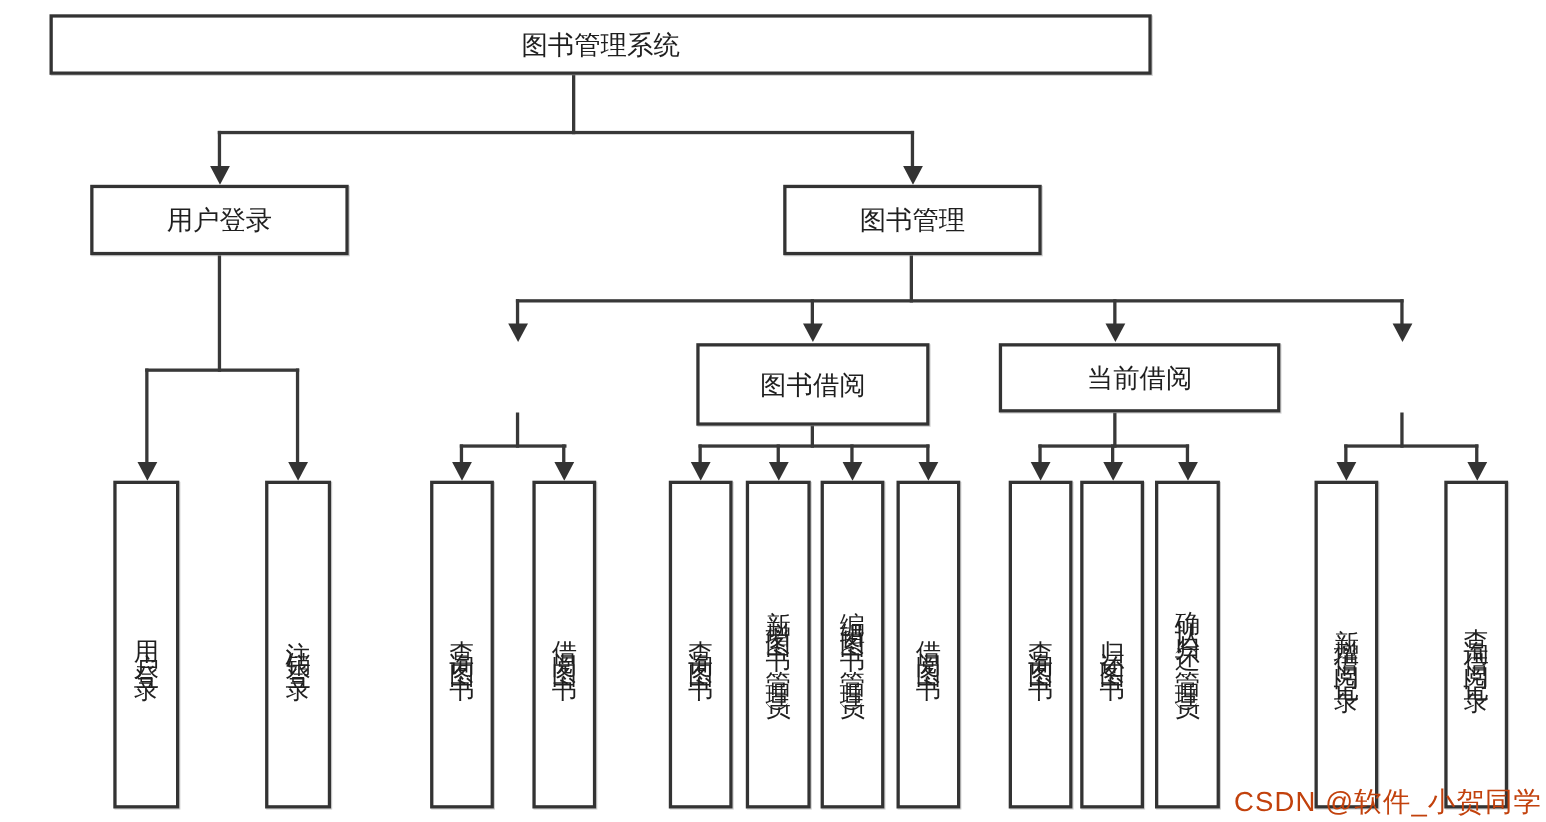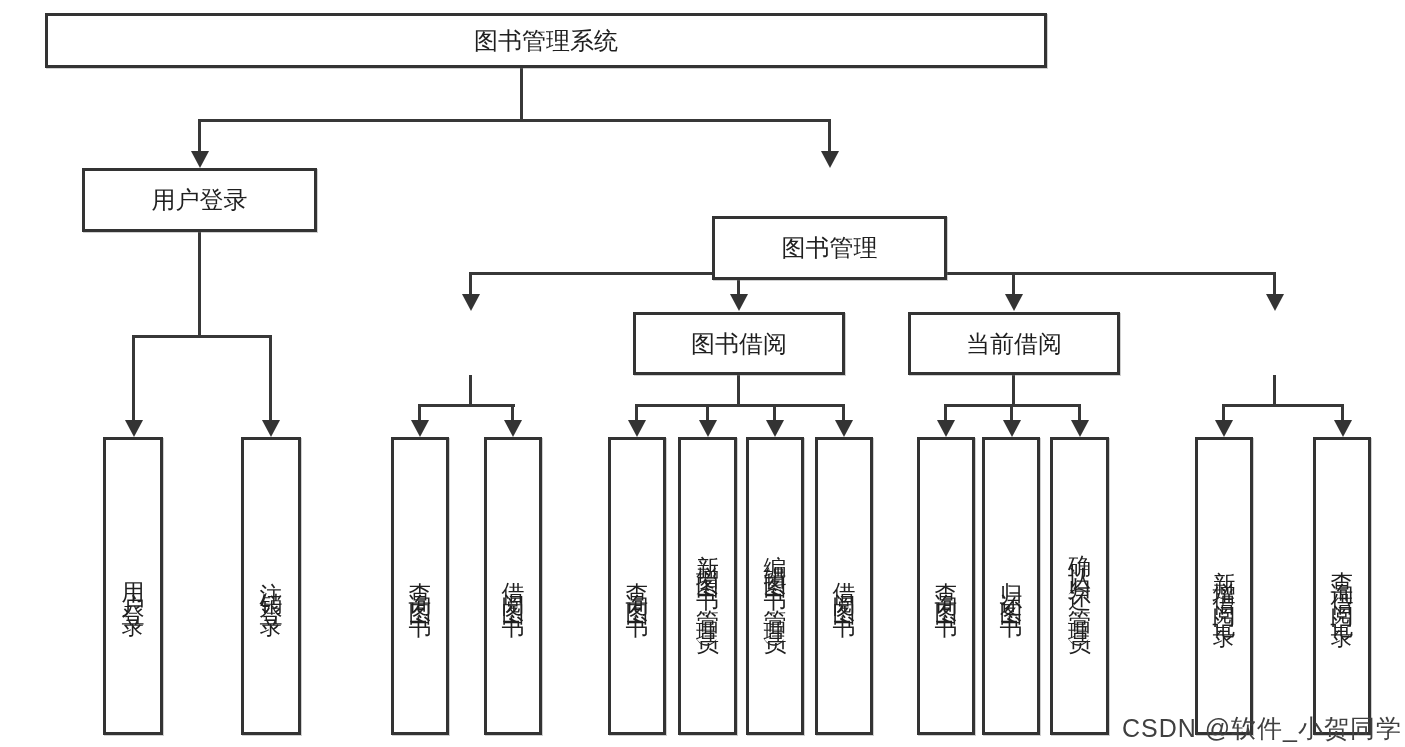--- a/index.html
+++ b/index.html
@@ -52,21 +52,21 @@
     border-left: 9px solid transparent;
     border-right: 9px solid transparent;
     border-top: 17px solid #333333;
     z-index: 1;
   }
   #watermark {
     position: absolute;
     top: 712px;
     right: 3px;
     font-size: 25px;
-    color: #404040;
+    color: #c2410c;
     letter-spacing: 1px;
     z-index: 6;
     white-space: nowrap;
   }
 </style>
 </head>
 <body>
 
 <div id="canvas">
 
@@ -77,21 +77,21 @@
   <div class="vline" style="left:520px; top:68px; height:54px;"></div>
   <div class="hline" style="left:198px; top:119px; width:633px;"></div>
   <div class="vline" style="left:198px; top:119px; height:34px;"></div>
   <div class="arrow" style="left:190.5px; top:151px;"></div>
   <div class="vline" style="left:828px; top:119px; height:34px;"></div>
   <div class="arrow" style="left:820.5px; top:151px;"></div>
 
   <div class="box" style="left:82px; top:168px; width:235px; height:64px;">
     <span>用户登录</span>
   </div>
-  <div class="box" style="left:712px; top:168px; width:235px; height:64px;margin-top:48px;">
+  <div class="box" style="left:712px; top:168px; width:235px; height:64px;">
     <span>图书管理</span>
   </div>
 
   <div class="vline" style="left:198px; top:232px; height:106px;"></div>
   <div class="hline" style="left:132px; top:335px; width:140px;"></div>
   <div class="vline" style="left:132px; top:335px; height:87px;"></div>
   <div class="arrow" style="left:124.5px; top:420px;"></div>
   <div class="vline" style="left:269px; top:335px; height:87px;"></div>
   <div class="arrow" style="left:261.5px; top:420px;"></div>
 
@@ -106,24 +106,24 @@
   <div class="hline" style="left:469px; top:272px; width:807px;"></div>
   <div class="vline" style="left:469px; top:272px; height:23px;"></div>
   <div class="arrow" style="left:461.5px; top:294px;"></div>
   <div class="vline" style="left:737px; top:272px; height:23px;"></div>
   <div class="arrow" style="left:729.5px; top:294px;"></div>
   <div class="vline" style="left:1012px; top:272px; height:23px;"></div>
   <div class="arrow" style="left:1004.5px; top:294px;"></div>
   <div class="vline" style="left:1273px; top:272px; height:23px;"></div>
   <div class="arrow" style="left:1265.5px; top:294px;"></div>
 
-  <div class="box" style="left:633px; top:312px; width:212px; height:63px;">
+  <div class="box" style="left:633px; top:312px; width:212px; height:75px;">
     <span>图书借阅</span>
   </div>
-  <div class="box" style="left:908px; top:312px; width:212px; height:63px;">
+  <div class="box" style="left:908px; top:312px; width:256px; height:63px;">
     <span>当前借阅</span>
   </div>
 
   <div class="vline" style="left:469px; top:375px; height:32px;"></div>
   <div class="hline" style="left:418px; top:404px; width:97px;"></div>
   <div class="vline" style="left:418px; top:404px; height:17px;"></div>
   <div class="arrow" style="left:410.5px; top:420px;"></div>
   <div class="vline" style="left:511px; top:404px; height:17px;"></div>
   <div class="arrow" style="left:503.5px; top:420px;"></div>
 

